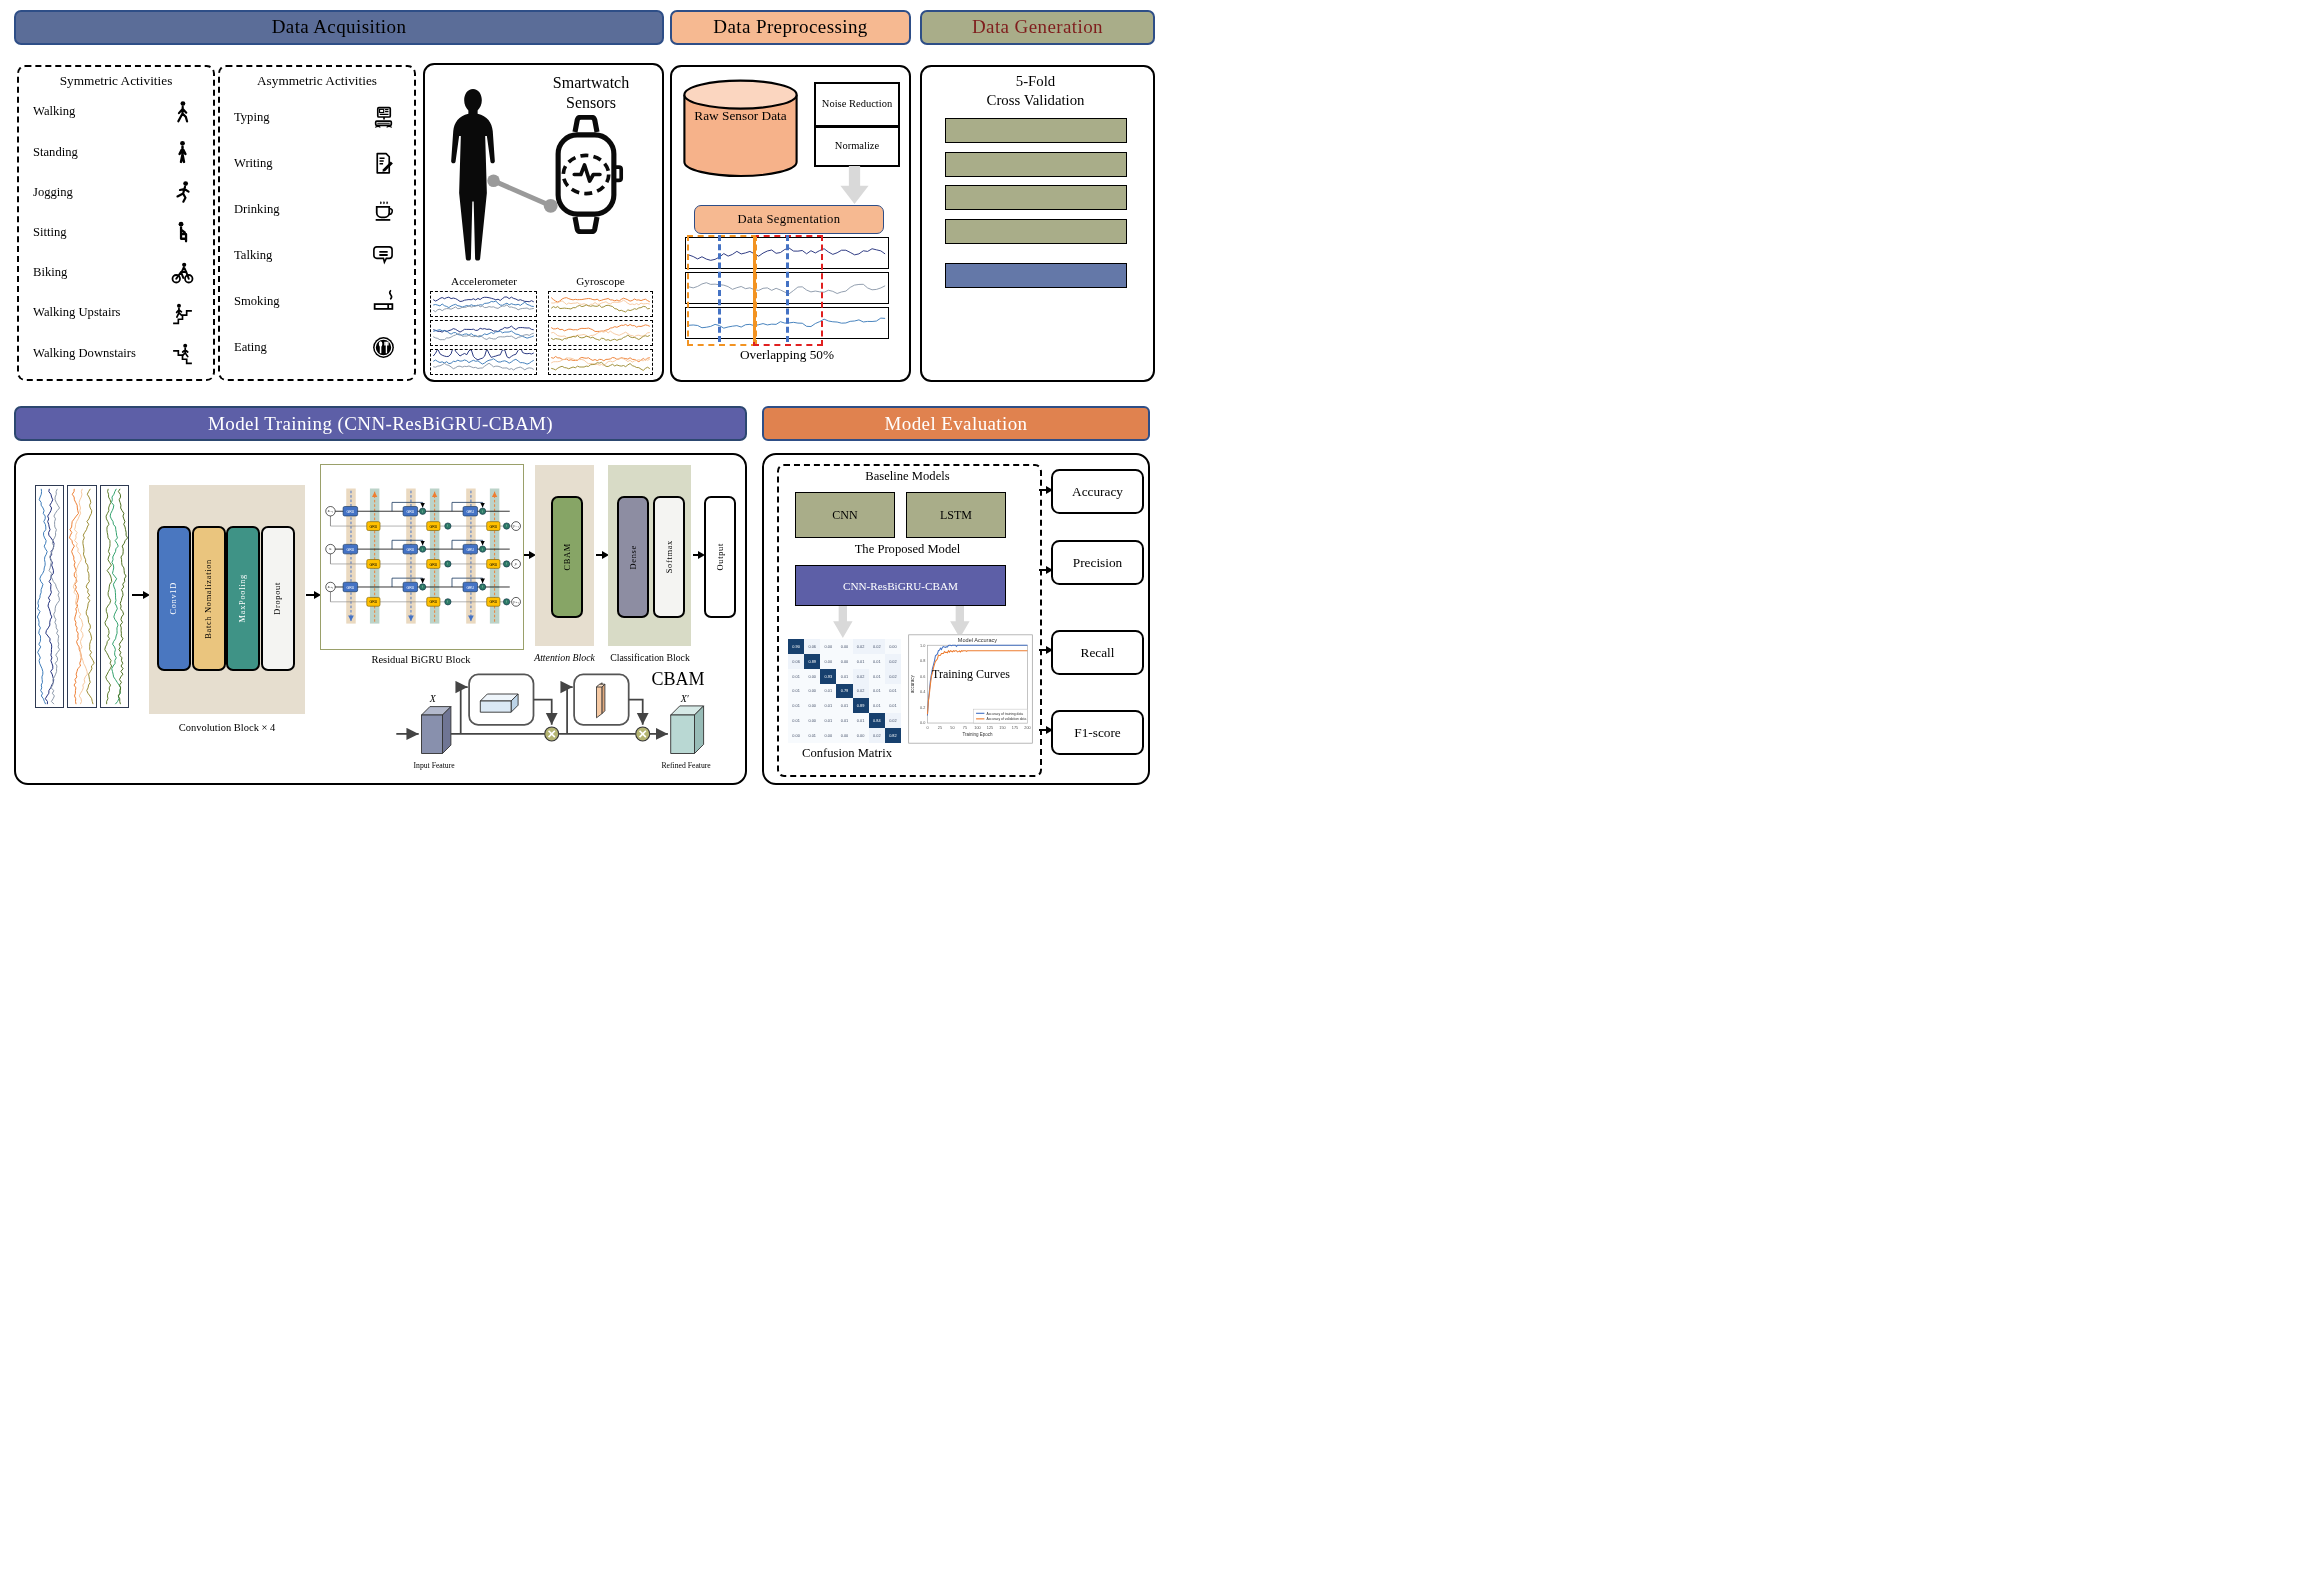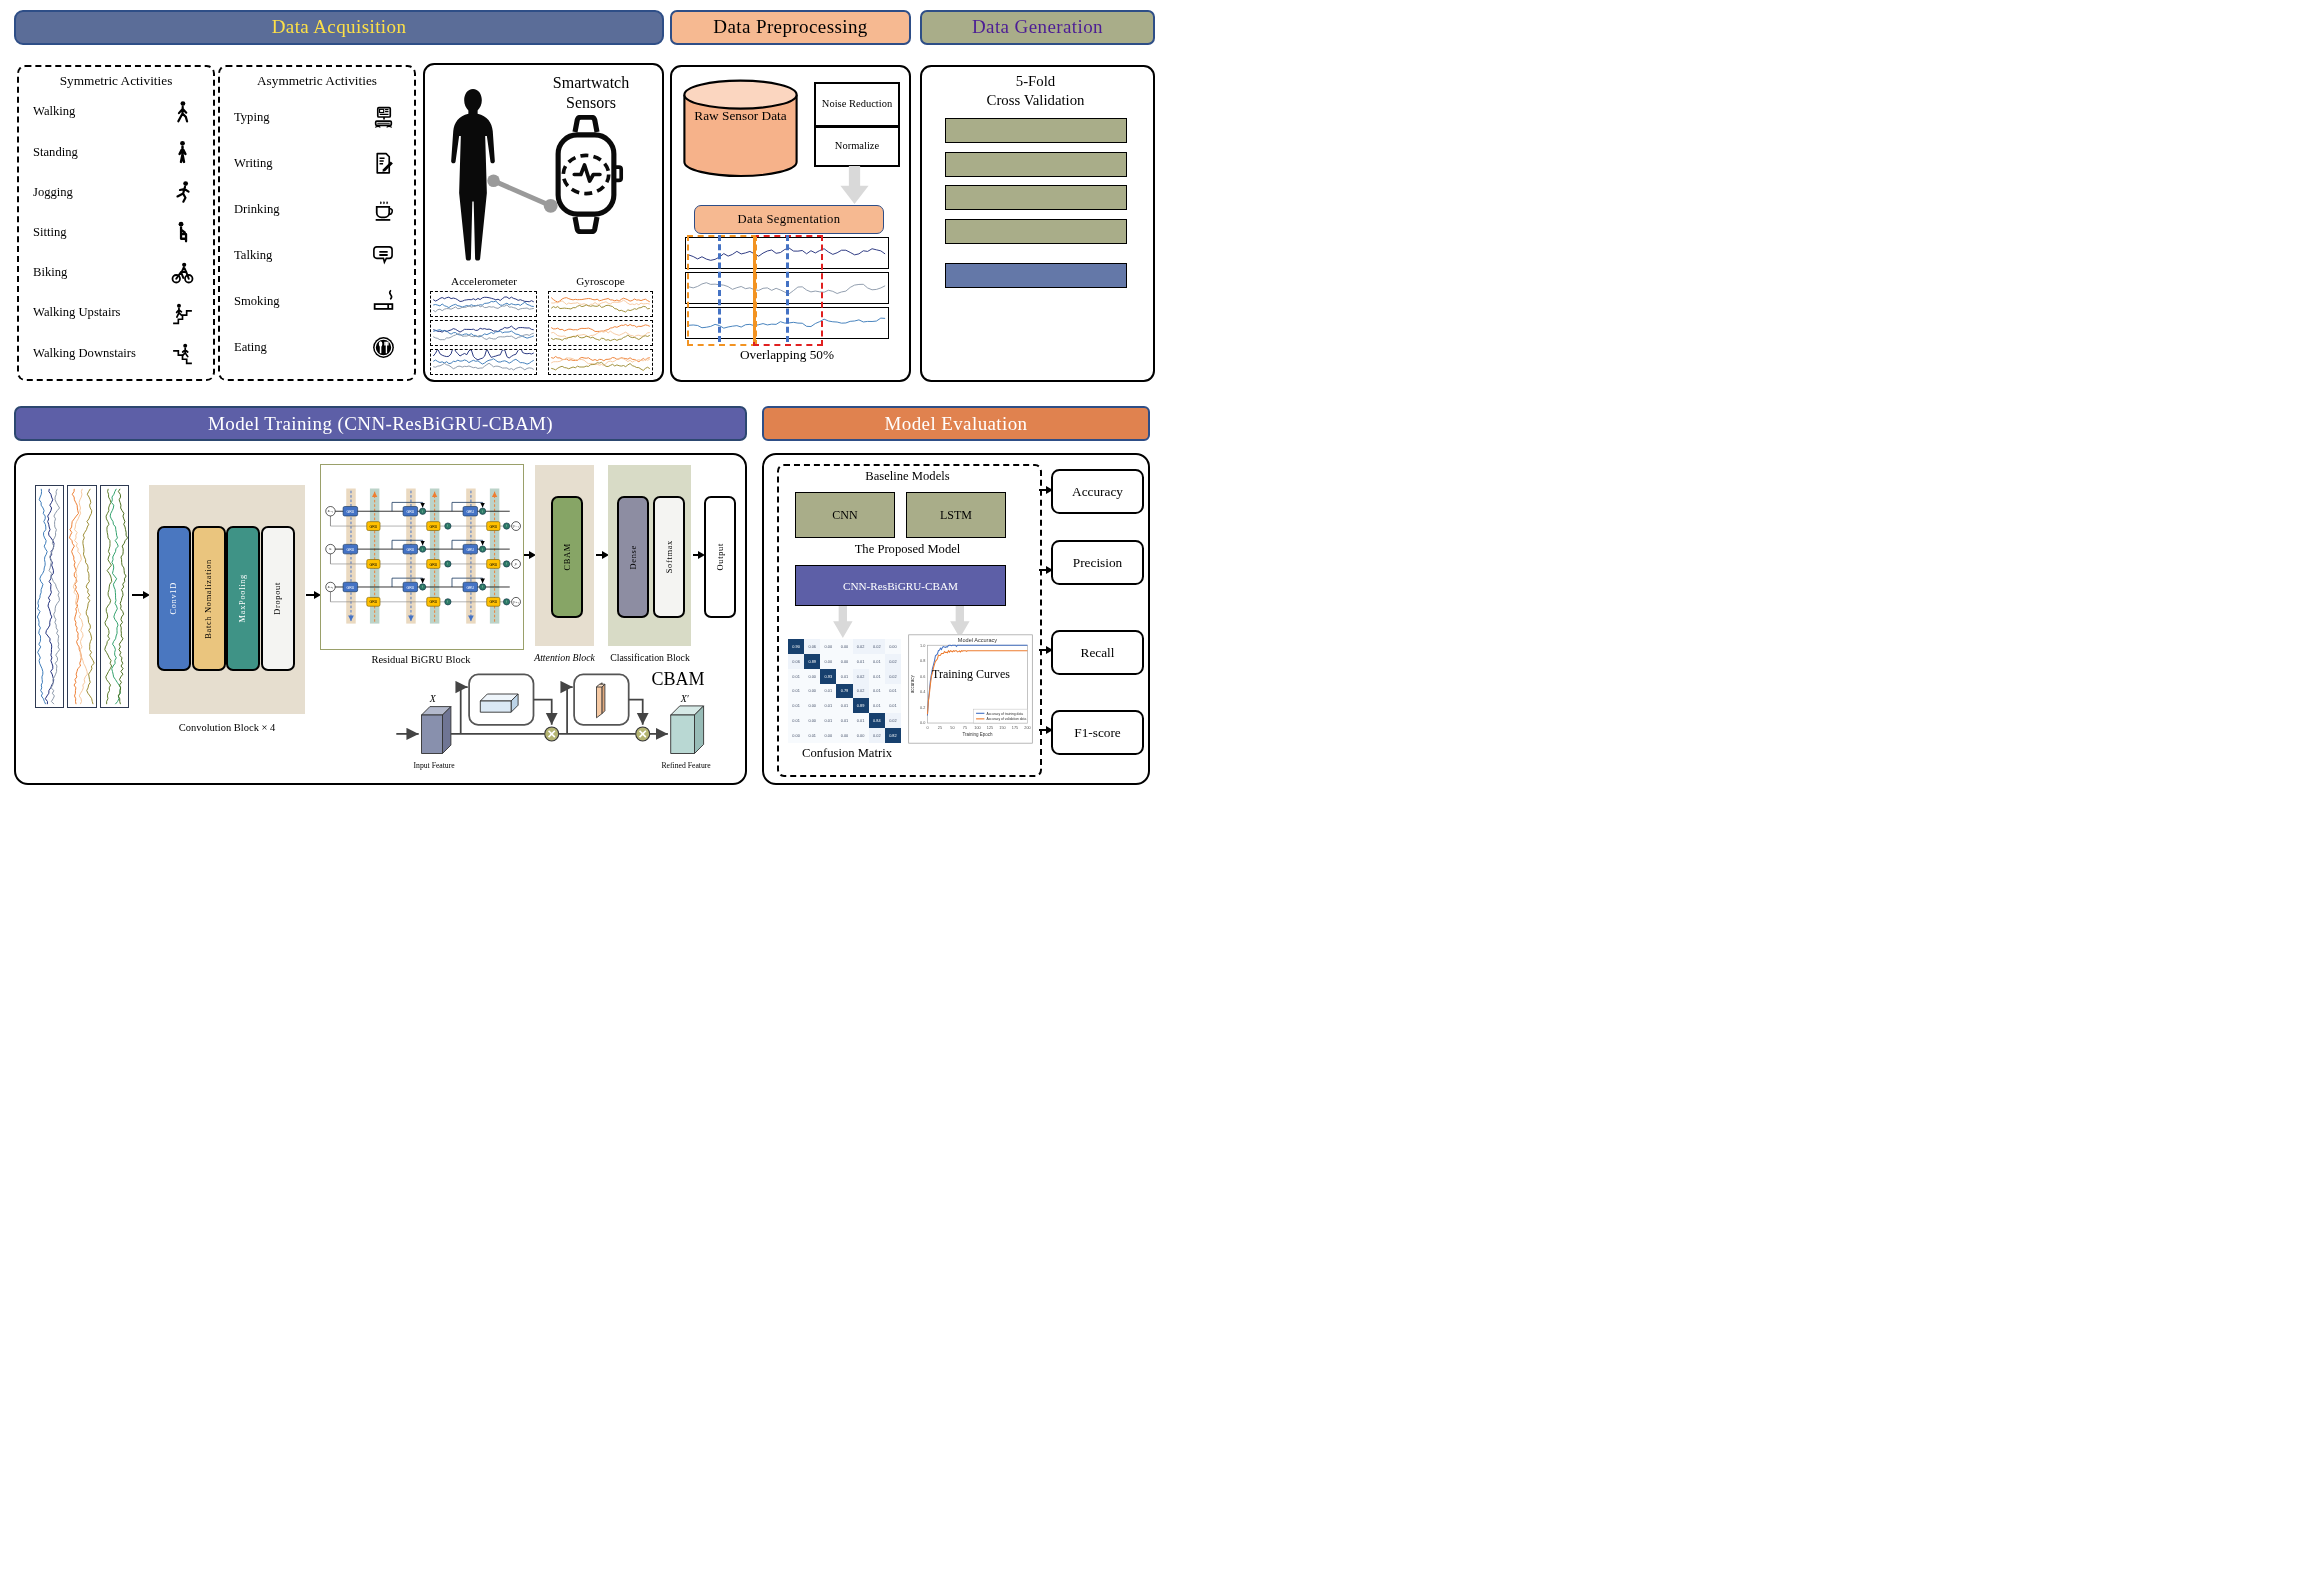--- a/index.html
+++ b/index.html
@@ -1,22 +1,22 @@
 <!DOCTYPE html>
 <html style="--slate: #5b6d98; --hdr_border: #2e4e87; --peach: #f6b991; --olive: #a9ad89; --indigo: #5d5fa7; --indigo_border: #2c4770; --orange: #e0824f; --fold_blue: #6478a8; --tan_band: #e6decf; --sage_band: #d8dbc6; --conv_blue: #4a77c0; --bn_gold: #eac57e; --pool_teal: #3f9386; --white_pill: #f4f4f2; --cbam_green: #87a566; --dense_gray: #8d8da2; --gru_blue: #4472c4; --gru_yellow: #ffc000; --plus_green: #2d7a66; --mult_olive: #b5b573; --cyl_body: #f6b28a; --cyl_top: #fbd6c0; --gray_arrow: #d9d9d9; --seg_orange: #f29322; --seg_red: #e02020; --seg_blue: #4472c4; --accel_line1: #1f2d7a; --accel_line2: #3a7ab8; --accel_line3: #8a97a8; --gyro_line1: #ed7d31; --gyro_line2: #f6c79d; --gyro_line3: #9a8a30; --green_line1: #5a7a28; --green_line2: #2ea06a; --matrix_dark: #17406e; --matrix_light: #eef3fa; --curve_train: #4472c4; --curve_val: #ed7d31;font-size:11.2px"><head>
 <meta charset="utf-8">
 <style>
   html,body{margin:0;padding:0;background:#fff;}
   #stage{position:relative;width:1159px;height:787px;background:#fff;overflow:hidden;
          font-family:"Liberation Serif","DejaVu Serif",serif;color:#000;}
   .hdr{position:absolute;border:2.1px solid var(--hdr_border);border-radius:7px;
        display:flex;align-items:center;justify-content:center;font-size:19px;letter-spacing:0.4px;}
-  .hdr.slate{background:var(--slate);color:#fde047;border-radius:9px;}
+  .hdr.slate{background:var(--slate);color:#000000;}
   .hdr.peach{background:var(--peach);color:#000;}
-  .hdr.olive{background:var(--olive);color:#4c1d95;justify-content:center;}
+  .hdr.olive{background:var(--olive);color:#7f1d1d;justify-content:center;}
   .hdr.indigo{background:var(--indigo);color:#fff;border-color:var(--indigo_border);}
   .hdr.orange{background:var(--orange);color:#fff;}
   .panel{position:absolute;background:#fff;border:2.1px solid #000;border-radius:11.2px;}
   .dashbox{position:absolute;background:#fff;border:2.1px dashed #000;border-radius:8.4px;}
   .boxtitle{text-align:center;font-size:13.3px;margin-top:5.6px;}
   .actlist{position:absolute;left:0;right:0;display:flex;flex-direction:column;justify-content:space-around;}
   .actrow{display:flex;align-items:center;justify-content:space-between;padding:0 18px 0 14px;}
   .actrow .lbl{font-size:12.6px;line-height:1.05;max-width:105px;}
   .actrow svg{width:25px;height:25px;flex:0 0 auto;}
   .smalllabel{position:absolute;text-align:center;font-size:10.5px;}

